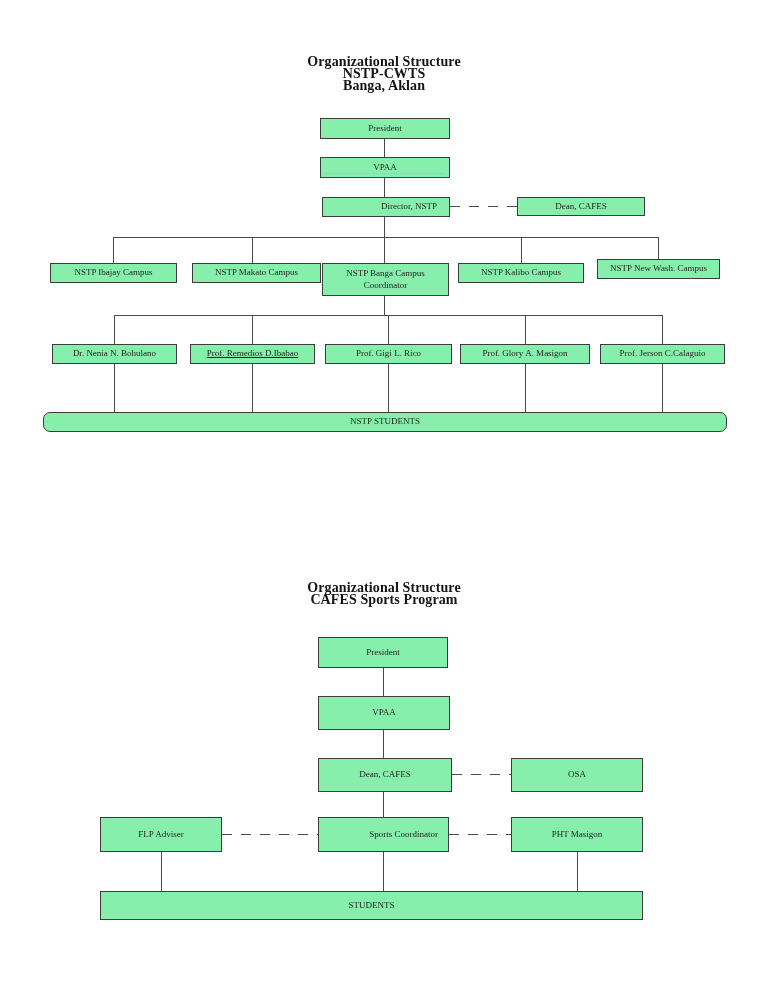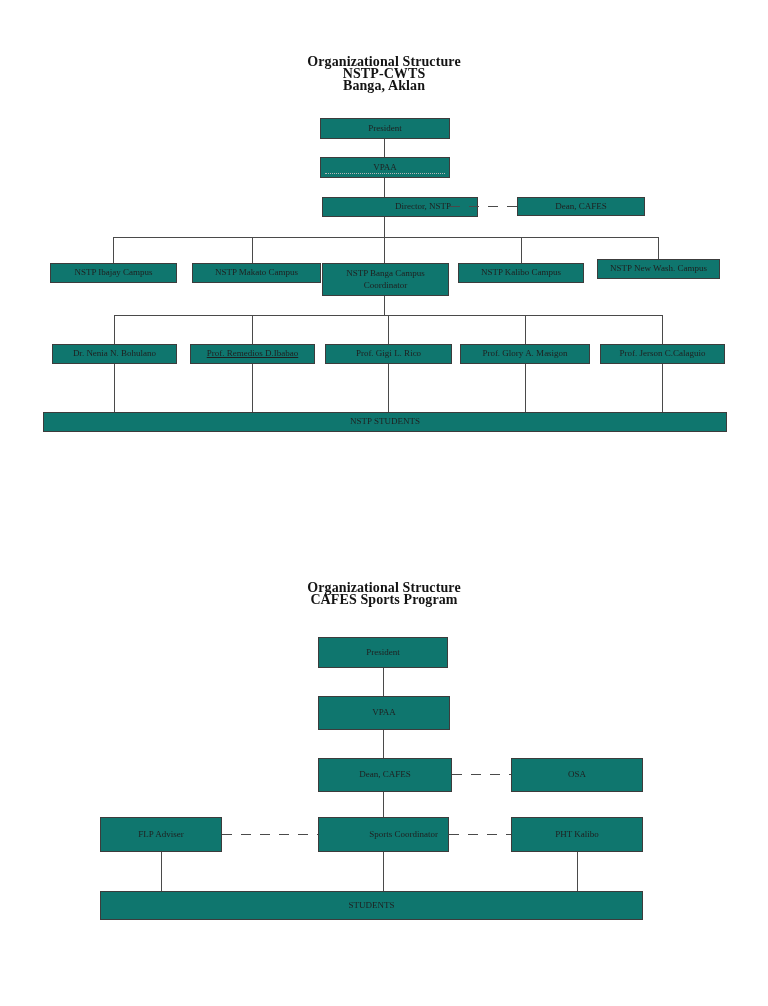--- a/index.html
+++ b/index.html
@@ -5,21 +5,21 @@
   html,body{margin:0;padding:0;background:#fff;}
   .page{
     position:relative;width:768px;height:1006px;background:#ffffff;
     font-family:"Liberation Serif",serif;overflow:hidden;
   }
   .chart-title{
     position:absolute;text-align:center;font-weight:bold;
     font-size:14px;line-height:12px;color:#141414;letter-spacing:.1px;
   }
   .box{
-    position:absolute;box-sizing:border-box;border:1px solid #3c3c3c;background:#0f766e;
+    position:absolute;box-sizing:border-box;border:1px solid #3c3c3c;background:#86efac;
     display:flex;align-items:center;justify-content:center;text-align:center;
     font-size:9px;line-height:1.25;color:#1f1f1f;white-space:pre-line;padding:1px 2px;
   }
   .vl{position:absolute;width:1px;background:#4a4a4a;}
   .hl{position:absolute;height:1px;background:#4a4a4a;}
   .dl{
     position:absolute;height:1px;
     background:repeating-linear-gradient(90deg,#4a4a4a 0 10px,transparent 10px 19px);
   }
   .inner-dotted{
@@ -40,37 +40,37 @@
       <div>Banga, Aklan</div>
     </div>
 
     <div class="box" style="left:320px;top:118px;width:130px;height:21px;">President</div>
 
     <div class="box" style="left:320px;top:157px;width:130px;height:21px;">
       <span>VPAA</span>
       <span class="inner-dotted"></span>
     </div>
 
-    <div class="box" style="left:322px;top:197px;width:156px;height:20px;padding-left:48px;">Director, NSTP</div>
+    <div class="box" style="left:322px;top:197px;width:128px;height:20px;padding-left:48px;">Director, NSTP</div>
     <div class="box" style="left:517px;top:197px;width:128px;height:19px;">Dean, CAFES</div>
 
     <div class="box" style="left:50px;top:263px;width:127px;height:20px;">NSTP Ibajay Campus</div>
     <div class="box" style="left:192px;top:263px;width:129px;height:20px;">NSTP Makato Campus</div>
     <div class="box" style="left:322px;top:263px;width:127px;height:33px;">NSTP Banga Campus
 Coordinator</div>
     <div class="box" style="left:458px;top:263px;width:126px;height:20px;">NSTP Kalibo Campus</div>
     <div class="box" style="left:597px;top:259px;width:123px;height:20px;">NSTP New Wash. Campus</div>
 
     <div class="box" style="left:52px;top:344px;width:125px;height:20px;">Dr. Nenia N. Bohulano</div>
     <div class="box" style="left:190px;top:344px;width:125px;height:20px;text-decoration:underline;">Prof. Remedios D.Ibabao</div>
     <div class="box" style="left:325px;top:344px;width:127px;height:20px;">Prof. Gigi L. Rico</div>
     <div class="box" style="left:460px;top:344px;width:130px;height:20px;">Prof. Glory A. Masigon</div>
     <div class="box" style="left:600px;top:344px;width:125px;height:20px;">Prof. Jerson C.Calaguio</div>
 
-    <div class="box" style="left:43px;top:412px;width:684px;height:20px;">NSTP STUDENTS</div>
+    <div class="box" style="left:43px;top:412px;width:684px;height:20px;border-radius:7px;">NSTP STUDENTS</div>
 
     <div class="vl" style="left:384px;top:139px;height:18px;"></div>
     <div class="vl" style="left:384px;top:178px;height:19px;"></div>
     <div class="dl" style="left:450px;top:206px;width:67px;"></div>
     <div class="vl" style="left:384px;top:217px;height:20px;"></div>
     <div class="hl" style="left:113px;top:237px;width:545px;"></div>
     <div class="vl" style="left:113px;top:237px;height:26px;"></div>
     <div class="vl" style="left:252px;top:237px;height:26px;"></div>
     <div class="vl" style="left:384px;top:237px;height:26px;"></div>
     <div class="vl" style="left:521px;top:237px;height:26px;"></div>
@@ -95,21 +95,21 @@
       <div>Organizational Structure</div>
       <div>CAFES Sports Program</div>
     </div>
 
     <div class="box" style="left:318px;top:637px;width:130px;height:31px;">President</div>
     <div class="box" style="left:318px;top:696px;width:132px;height:34px;">VPAA</div>
     <div class="box" style="left:318px;top:758px;width:134px;height:34px;">Dean, CAFES</div>
     <div class="box" style="left:511px;top:758px;width:132px;height:34px;">OSA</div>
     <div class="box" style="left:100px;top:817px;width:122px;height:35px;">FLP Adviser</div>
     <div class="box" style="left:318px;top:817px;width:131px;height:35px;padding-left:42px;">Sports Coordinator</div>
-    <div class="box" style="left:511px;top:817px;width:132px;height:35px;">PHT Kalibo</div>
+    <div class="box" style="left:511px;top:817px;width:132px;height:35px;">PHT Masigon</div>
     <div class="box" style="left:100px;top:891px;width:543px;height:29px;">STUDENTS</div>
 
     <div class="vl" style="left:383px;top:668px;height:28px;"></div>
     <div class="vl" style="left:383px;top:730px;height:28px;"></div>
     <div class="dl" style="left:452px;top:774px;width:59px;"></div>
     <div class="vl" style="left:383px;top:792px;height:25px;"></div>
     <div class="dl" style="left:222px;top:834px;width:96px;"></div>
     <div class="dl" style="left:449px;top:834px;width:62px;"></div>
     <div class="vl" style="left:161px;top:852px;height:39px;"></div>
     <div class="vl" style="left:383px;top:852px;height:39px;"></div>

